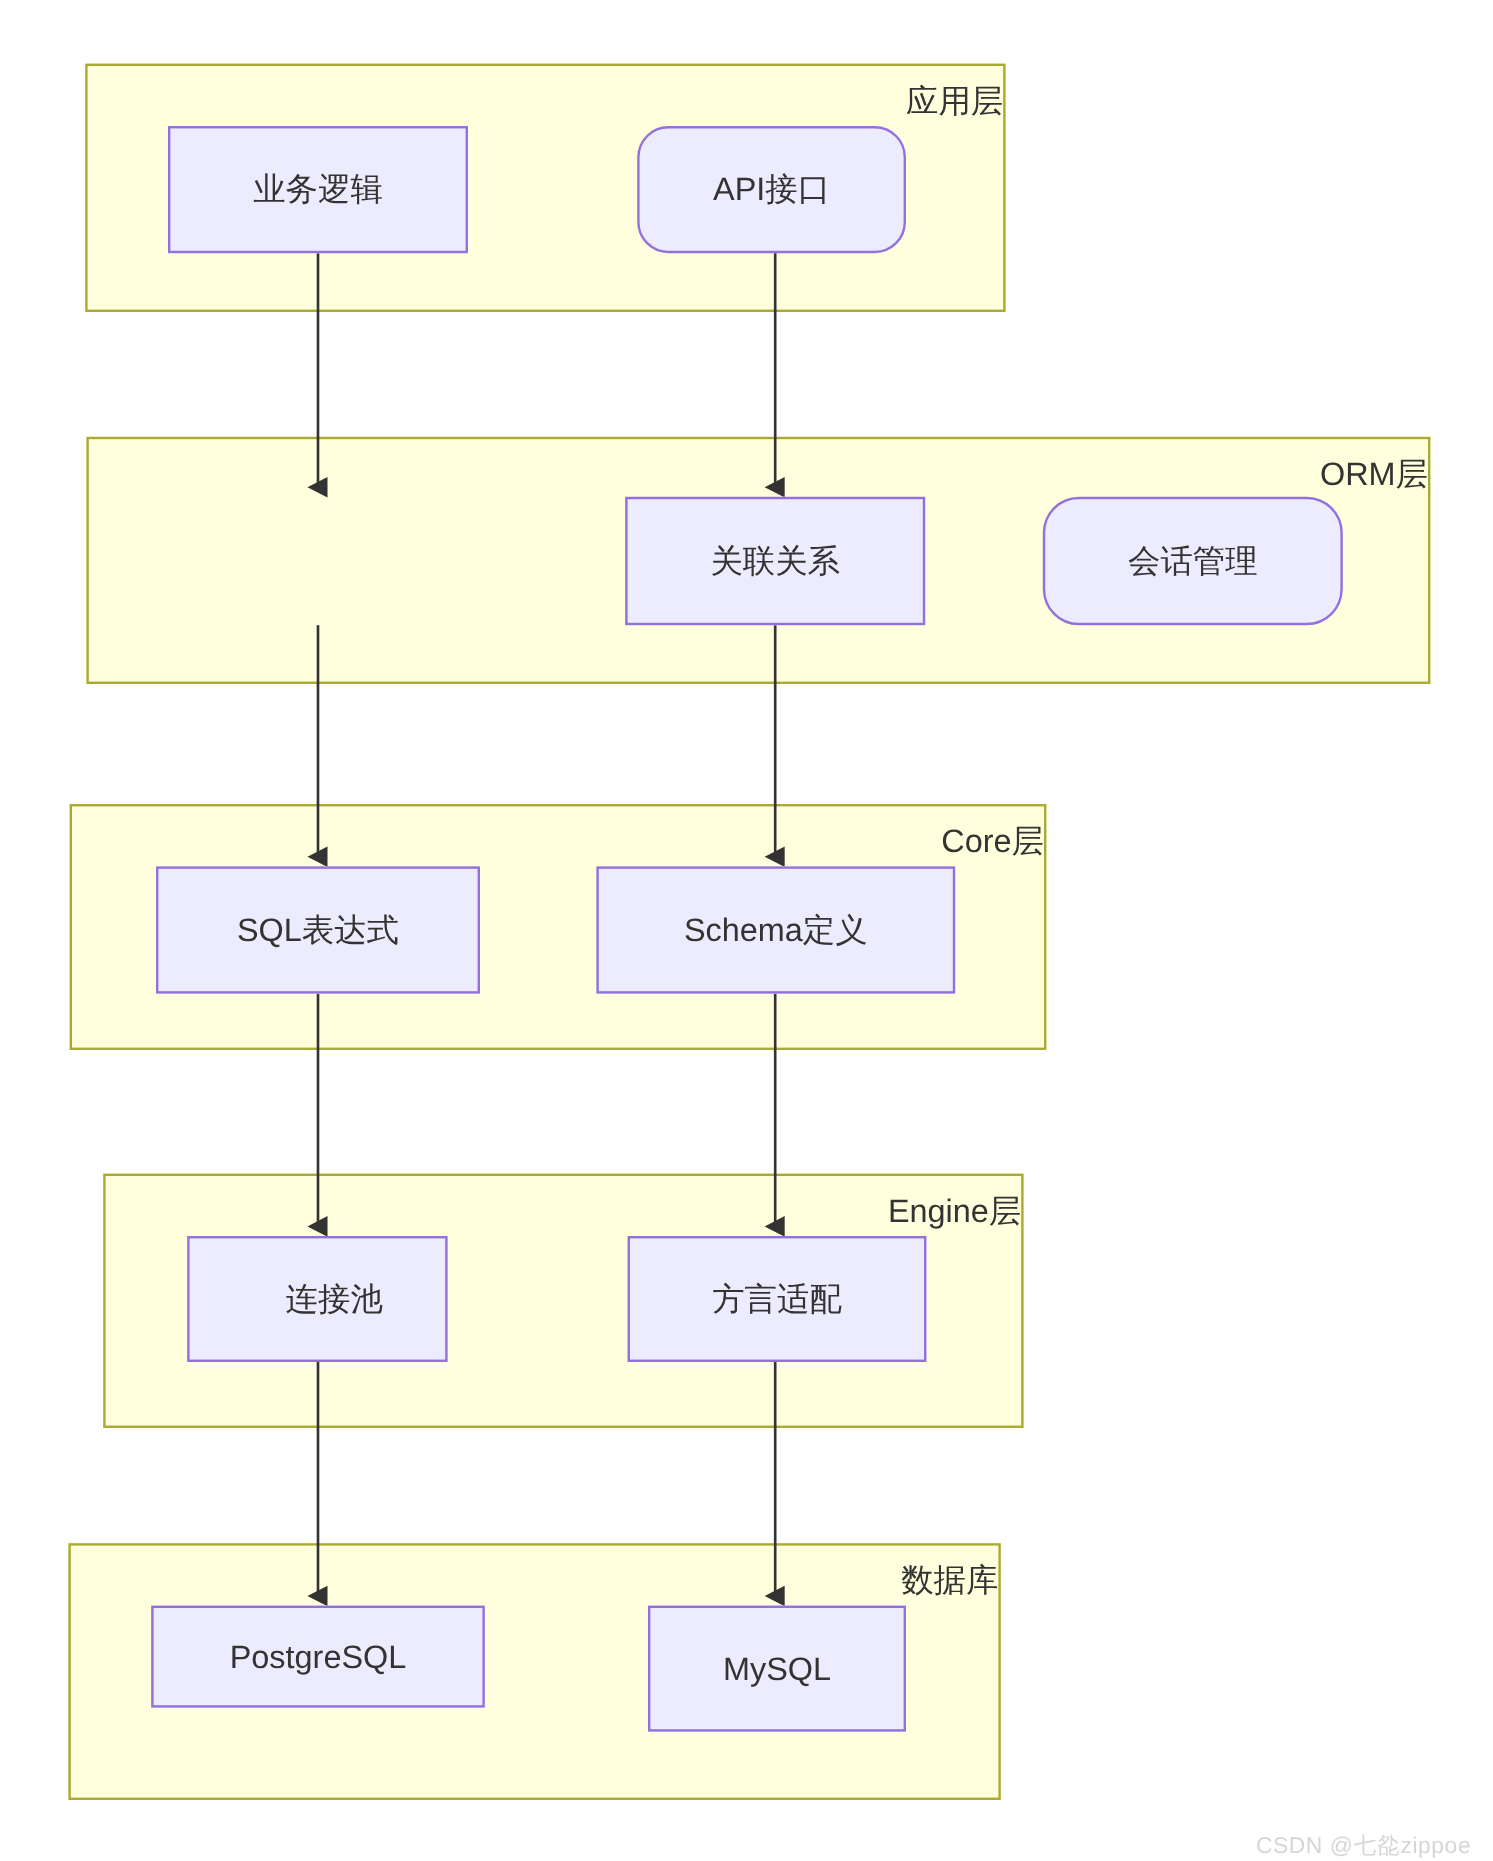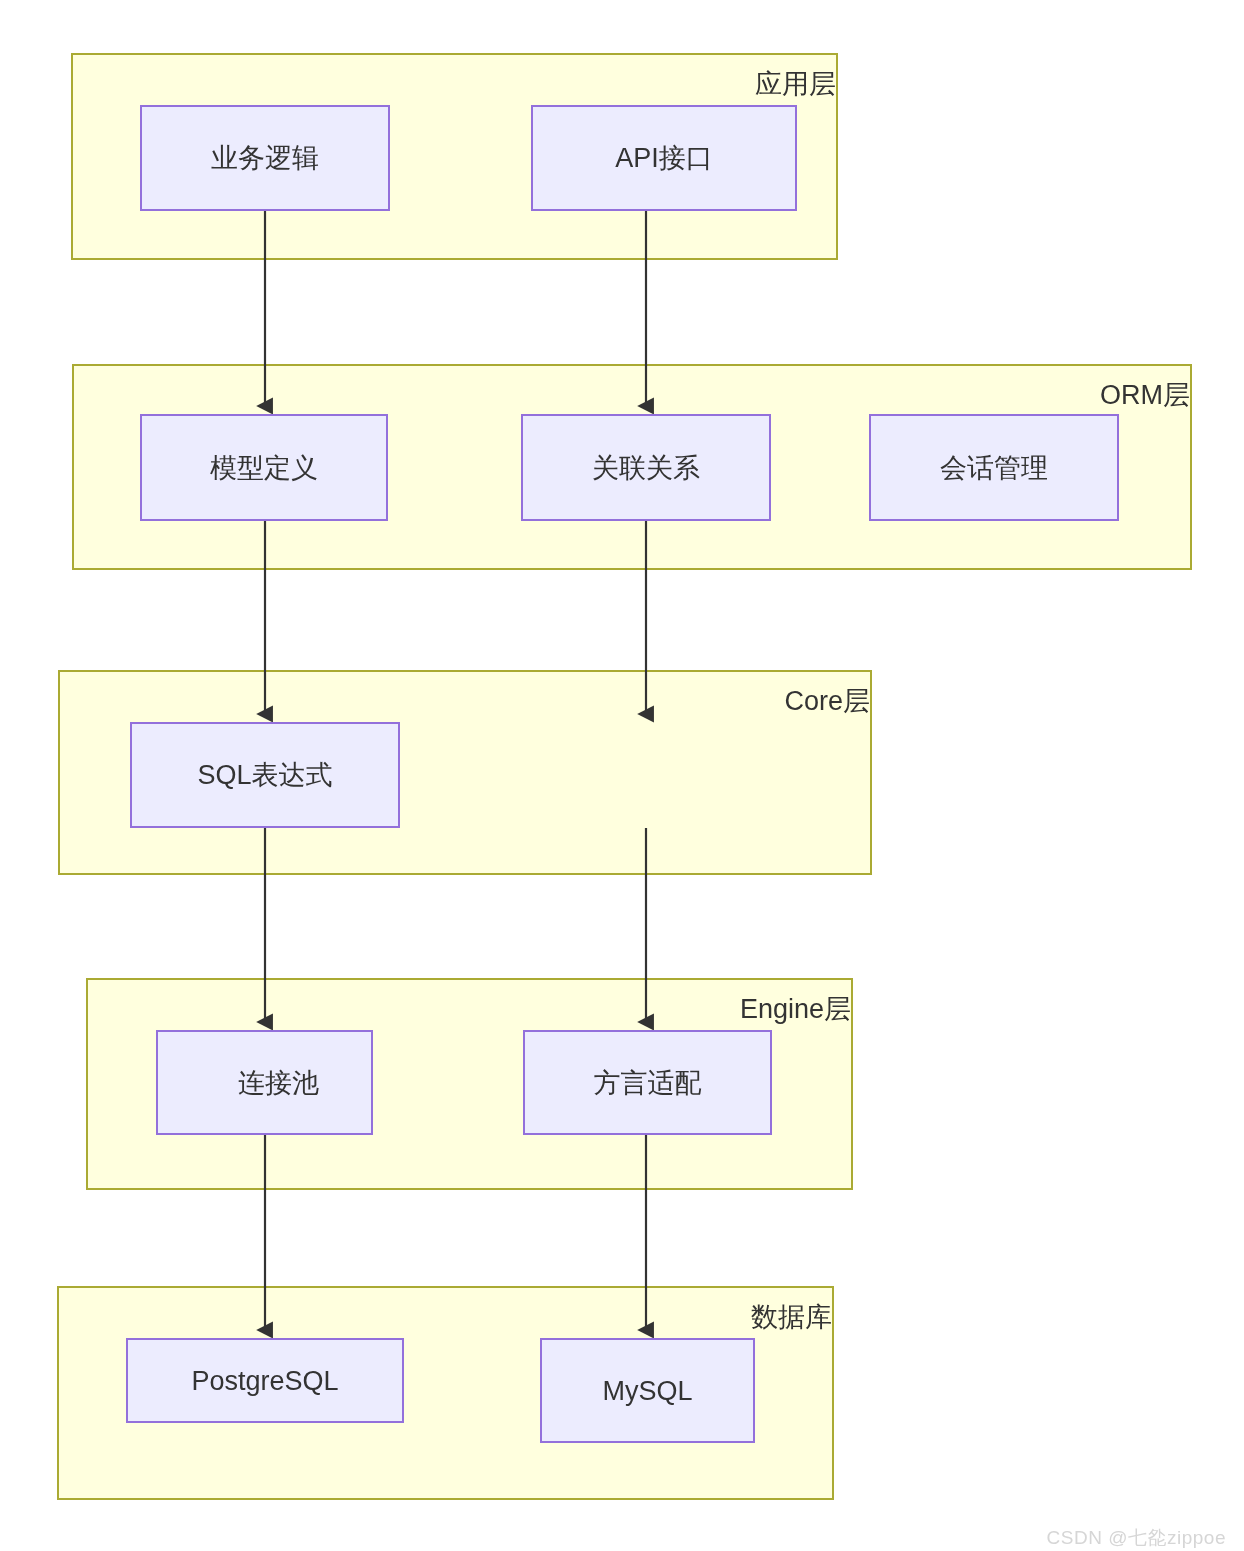--- a/index.html
+++ b/index.html
@@ -95,42 +95,42 @@
       <line x1="646" y1="1135" x2="646" y2="1330"></line>
     </g>
   </svg>
 
   <div class="layer" style="left:71px; top:53px; width:767px; height:207px;">
     <div class="layer-title">应用层</div>
   </div>
   <div class="node" style="left:140px; top:105px; width:250px; height:106px;">
     <span class="node-label">业务逻辑</span>
   </div>
-  <div class="node" style="left:531px; top:105px; width:266px; height:106px;">
+  <div class="node" style="left:531px; top:105px; width:224px; height:106px;border-radius:26px;">
     <span class="node-label">API接口</span>
   </div>
 
   <div class="layer" style="left:72px; top:364px; width:1120px; height:206px;">
     <div class="layer-title">ORM层</div>
   </div>
-  <div class="node" style="left:140px; top:414px; width:248px; height:107px;">
-    <span class="node-label">模型定义</span>
-  </div>
   <div class="node" style="left:521px; top:414px; width:250px; height:107px;">
     <span class="node-label">关联关系</span>
   </div>
-  <div class="node" style="left:869px; top:414px; width:250px; height:107px;">
+  <div class="node" style="left:869px; top:414px; width:250px; height:107px;border-radius:30px;">
     <span class="node-label">会话管理</span>
   </div>
 
   <div class="layer" style="left:58px; top:670px; width:814px; height:205px;">
     <div class="layer-title">Core层</div>
   </div>
   <div class="node" style="left:130px; top:722px; width:270px; height:106px;">
     <span class="node-label">SQL表达式</span>
+  </div>
+  <div class="node" style="left:497px; top:722px; width:299px; height:106px;">
+    <span class="node-label">Schema定义</span>
   </div>
 
   <div class="layer" style="left:86px; top:978px; width:767px; height:212px;">
     <div class="layer-title">Engine层</div>
   </div>
   <div class="node" style="left:156px; top:1030px; width:217px; height:105px;padding-left:28px;">
     <span class="node-label">连接池</span>
   </div>
   <div class="node" style="left:523px; top:1030px; width:249px; height:105px;">
     <span class="node-label">方言适配</span>

